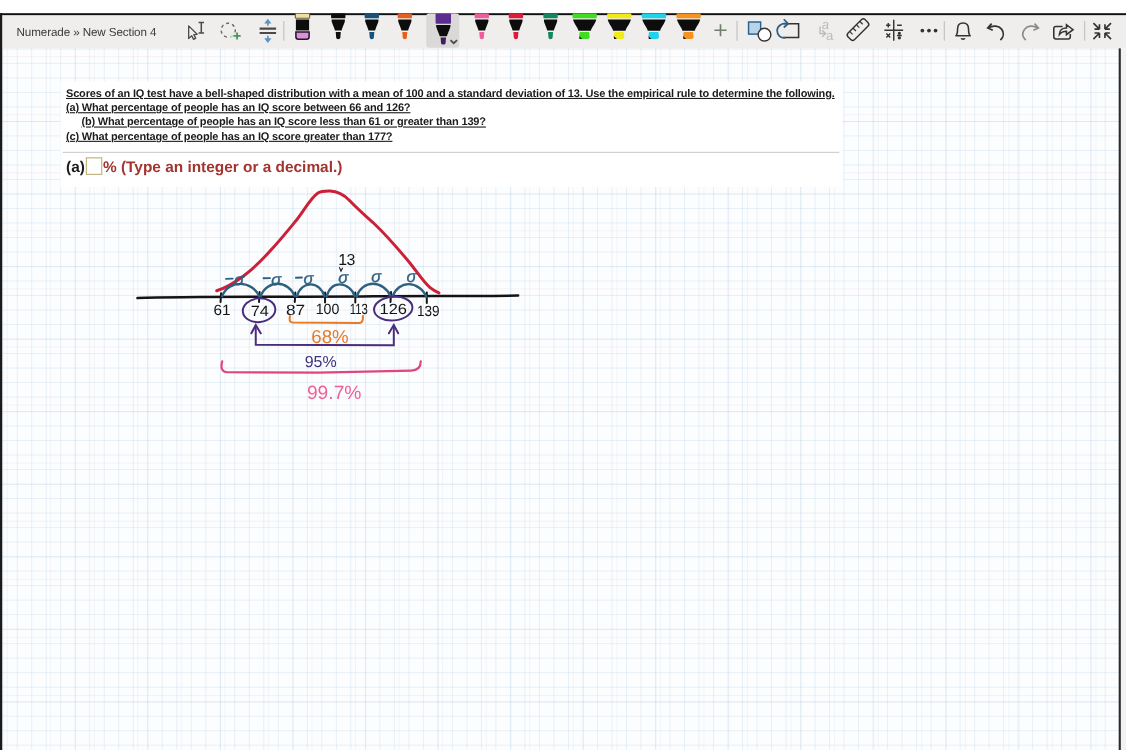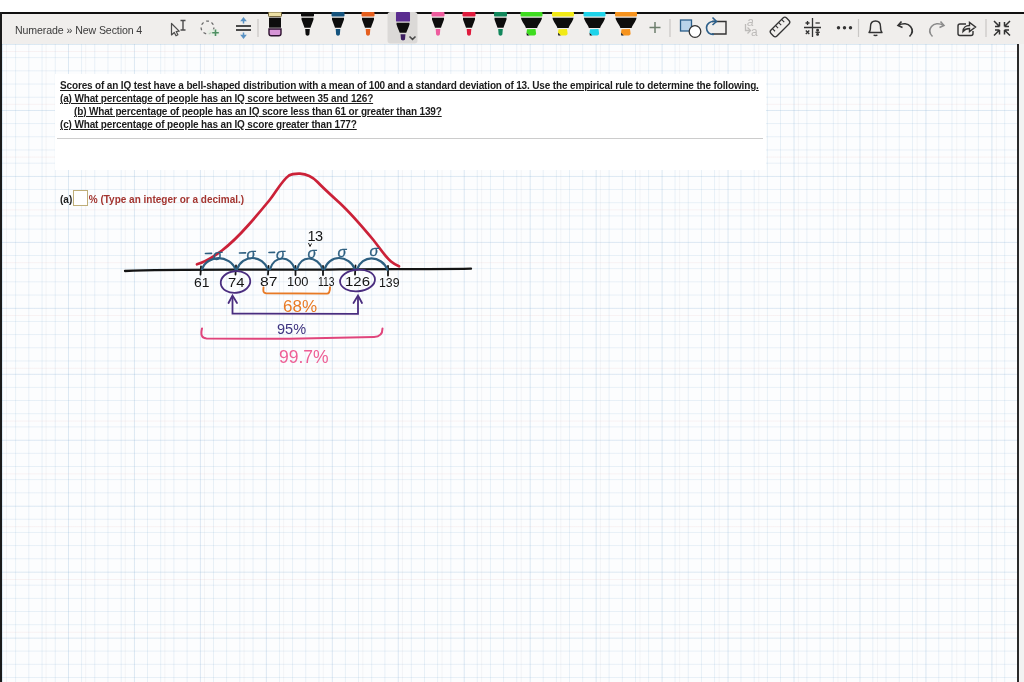--- a/index.html
+++ b/index.html
@@ -20,42 +20,42 @@
       linear-gradient(to bottom, rgba(122,168,208,0.16) 1px, transparent 1px);
     background-size:39.6px 39.6px,52.8px 52.8px,66px 66px,66px 66px,13.2px 13.2px,13.2px 13.2px;
     background-position:4px 0,0 7px,0 0,0 0,0 0,0 0;}
   #rightline{position:absolute;top:31.5px;left:1017px;width:1.5px;height:644.5px;background:#2a2a2a;}
   #scrollstrip{position:absolute;top:31.5px;left:1018.5px;width:5.5px;height:644.5px;background:#f2f2f2;}
   #bottombar{position:absolute;bottom:0;left:0;width:1024px;height:6px;background:#101010;}
   #card{position:absolute;left:55px;top:62px;width:711px;height:96px;background:#ffffff;}
   .ptext{position:absolute;left:5px;font-size:10px;font-weight:700;color:#1c1c1c;white-space:nowrap;
     letter-spacing:-0.15px;text-decoration:underline;}
   #sep{position:absolute;left:2px;top:64px;width:706px;border-top:1px solid #cccccc;}
-  #ansline{position:absolute;left:5px;top:68.5px;font-size:10px;font-weight:700;color:#1c1c1c;white-space:nowrap;margin-top:47px;}
+  #ansline{position:absolute;left:5px;top:68.5px;font-size:14px;font-weight:700;color:#1c1c1c;white-space:nowrap;}
   #ansbox{display:inline-block;width:13px;height:14px;background:#fff;border:1px solid #bfae78;
     vertical-align:-3.5px;margin:0 1px 0 0.5px;}
   .red{color:#a33530;}
   svg{position:absolute;top:0;left:0;opacity:0.999;}
 </style>
 </head>
 <body>
 <div id="page">
   <div id="canvas"></div>
   <div id="topline"></div>
   <div id="toolbar">
       <span id="tbtitle">Numerade » New Section 4</span>
     </div>
   <div id="leftline"></div>
   <div id="rightline"></div>
   <div id="scrollstrip"></div>
   <div id="bottombar"></div>
 
   <div id="card">
     <div class="ptext" style="top:6px;">Scores of an IQ test have a bell-shaped distribution with a mean of 100 and a standard deviation of 13. Use the empirical rule to determine the following.</div>
-    <div class="ptext" style="top:19px;">(a) What percentage of people has an IQ score between 35 and 126?</div>
+    <div class="ptext" style="top:19px;">(a) What percentage of people has an IQ score between 66 and 126?</div>
     <div class="ptext" style="top:32px;padding-left:14px;">(b) What percentage of people has an IQ score less than 61 or greater than 139?</div>
     <div class="ptext" style="top:45px;">(c) What percentage of people has an IQ score greater than 177?</div>
     <div id="sep"></div>
     <div id="ansline">(a)<span id="ansbox"></span><span class="red">% (Type an integer or a decimal.)</span></div>
   </div>
 
   <svg id="tbicons" width="1024" height="34" viewBox="0 0 1024 34">
     <defs>
       <g id="pen">
         <rect x="-6.5" y="0" width="13" height="4.6" rx="0.8" fill="currentColor"></rect>

